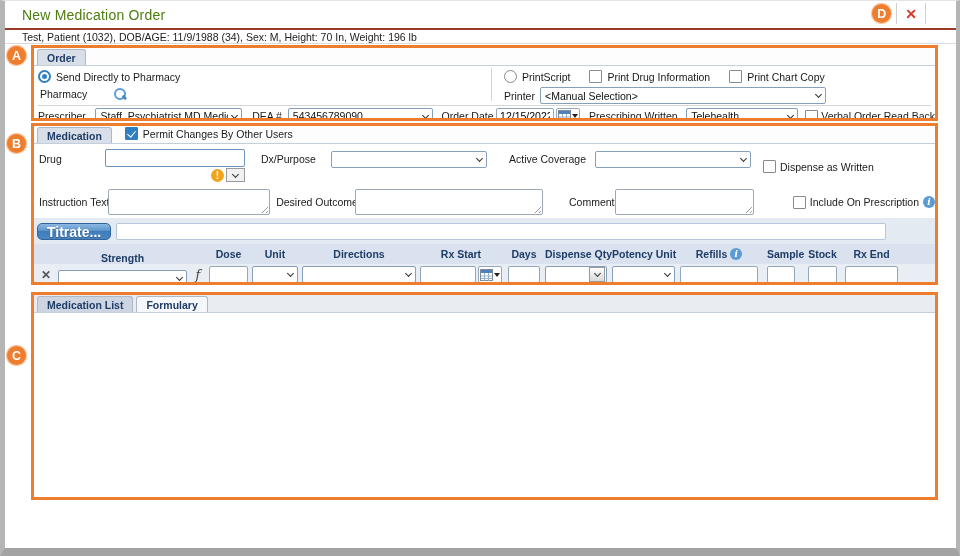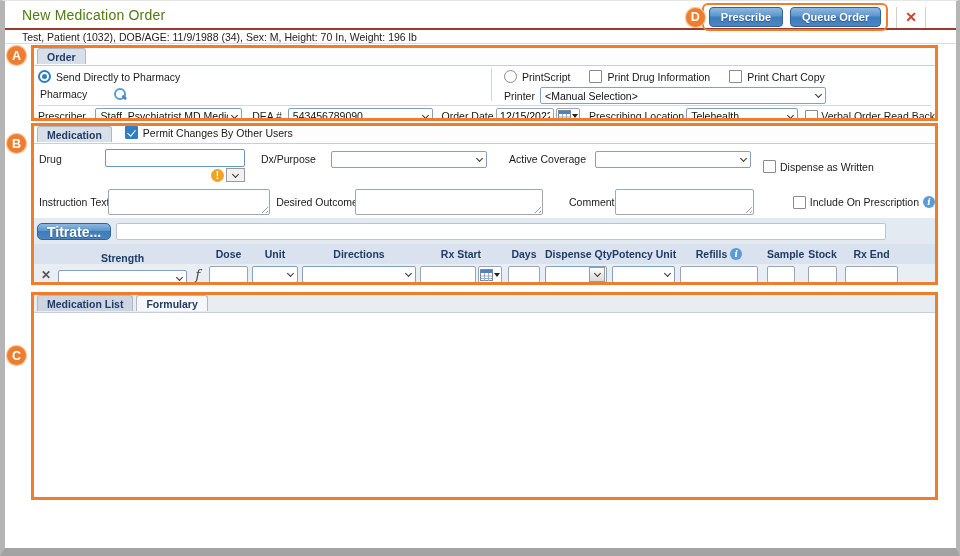--- a/index.html
+++ b/index.html
@@ -31,21 +31,21 @@
   .close-btn { background: none; border: none; color: #d43a2a; font-size: 14px; font-weight: bold; cursor: pointer; line-height: 1; }
   .title-underline { height: 0; border-bottom: 2px solid #9c3a28; }
   .patient-banner { height: 14px; font-size: 10.5px; color: #222; padding-left: 17px;
     display: flex; align-items: center; border-bottom: 1px solid #dcdcdc; white-space: nowrap; }
   
   .frame { margin-left: 26px; width: 907px; border: 3px solid #ee7e2e; background: #fff; overflow: hidden; }
   .frame-a { height: 76px; margin-top: 1px; }
   .frame-b { height: 162px; margin-top: 2px; }
   .frame-c { height: 208px; margin-top: 7px; }
   
-  .tabstrip { height: 18px; display: flex; align-items: flex-start; border-bottom: 1px solid #c3cfdb; padding-left: 3px; background: #fdfdfe; }
+  .tabstrip { height: 18px; display: flex; align-items: center; border-bottom: 1px solid #c3cfdb; padding-left: 3px; background: #fdfdfe; }
   .tab { font-size: 10.5px; font-weight: bold; color: #1f3c66; background: #d8dfe9;
     border: 1px solid #aeb9c6; border-bottom: none; border-radius: 3px 3px 0 0;
     padding: 2px 9px 1px; margin-right: 3px; cursor: pointer; white-space: nowrap; }
   .tab.unselected { background: #f5f7fa; }
   .tabstrip-c { background: #e9edf2; }
   .tabstrip-c .tab.selected { background: #ccd5e1; }
   
   .lbl { font-size: 10.5px; color: #1a1a1a; white-space: nowrap; }
   .sel { display: inline-flex; align-items: center; justify-content: space-between;
     background: #fff; border: 1px solid #86a0bb; height: 17px; padding: 0 3px 0 4px;
@@ -165,24 +165,20 @@
 <div class="window">
 
   <div class="badge badge-abs" style="top:44px">A</div>
   <div class="badge badge-abs" style="top:132px">B</div>
   <div class="badge badge-abs" style="top:344px">C</div>
 
   <div class="titlebar">
     <span class="page-title">New Medication Order</span>
     <div class="titlebar-right">
       <span class="badge badge-d">D</span>
-      <div class="hl-box">
-        <button class="btn">Prescribe</button>
-        <button class="btn">Queue Order</button>
-      </div>
       <span class="vdiv"></span>
       <button class="close-btn">✕</button>
       <span class="vdiv"></span>
     </div>
   </div>
   <div class="title-underline"></div>
 
   <div class="patient-banner">Test, Patient (1032), DOB/AGE: 11/9/1988 (34), Sex: M, Height: 70 In, Weight: 196 lb</div>
 
   <section class="frame frame-a">
@@ -243,21 +239,21 @@
         <svg width="13" height="12" viewBox="0 0 13 12">
           <rect x="0.5" y="0.5" width="12" height="11" fill="#ffffff" stroke="#7a8a9a"></rect>
           <rect x="1" y="1" width="11" height="3" fill="#4f81bd"></rect>
           <line x1="1" y1="7" x2="12" y2="7" stroke="#9ab0c4"></line>
             <line x1="1" y1="9.5" x2="12" y2="9.5" stroke="#9ab0c4"></line>
           <line x1="4.5" y1="4" x2="4.5" y2="12" stroke="#9ab0c4"></line>
             <line x1="8.5" y1="4" x2="8.5" y2="12" stroke="#9ab0c4"></line>
         </svg>
         <span class="cal-tri"></span>
       </span>
-      <span class="lbl ob-loc-lbl">Prescribing Location</span>
+      <span class="lbl ob-loc-lbl">Prescribing Written</span>
       <div class="sel ob-loc-sel">
         <span class="sel-text">Telehealth</span>
         <span class="chev"></span>
       </div>
       <label class="ob-verbal">
         <span class="cb"></span>
         <span class="lbl">Verbal Order Read Back</span>
       </label>
     </div>
   </section>

